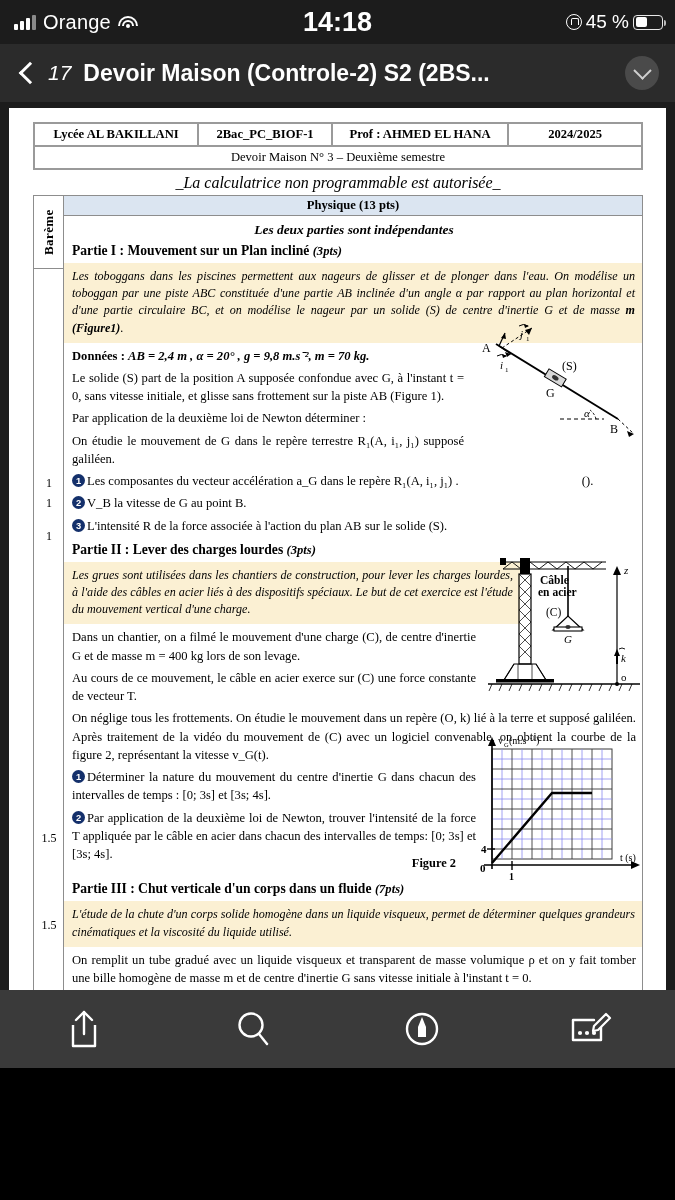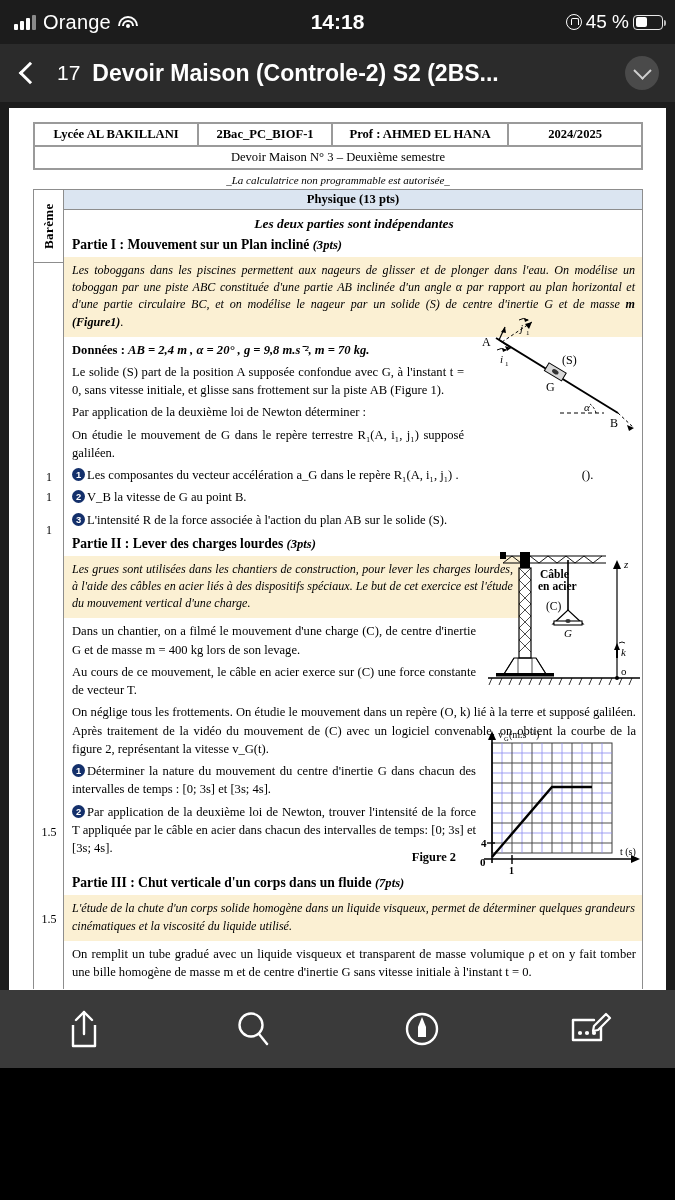--- a/index.html
+++ b/index.html
@@ -24,60 +24,60 @@
   .sig i:nth-child(2) { height: 9px; }
   .sig i:nth-child(3) { height: 12px; }
   .sig i:nth-child(4) { height: 15px; background: #8a8a8a; }
   .carrier { font-size: 20px; letter-spacing: .2px; }
   .wifi { position: relative; width: 20px; height: 15px; }
   .wifi span { position: absolute; left: 50%; transform: translateX(-50%); border: 2.2px solid #fff; border-bottom: none;
                border-radius: 50% 50% 0 0 / 100% 100% 0 0; }
   .wifi span:nth-child(1) { width: 20px; height: 10px; bottom: 4px; }
   .wifi span:nth-child(2) { width: 12px; height: 6px; bottom: 4px; }
   .wifi span:nth-child(3) { width: 4px; height: 4px; bottom: 2px; border-radius: 50%; background: #fff; border: none; }
-  .sb-time { position: absolute; left: 0; right: 0; text-align: center; font-size: 21px; font-weight: 600; }
+  .sb-time { position: absolute; left: 0; right: 0; text-align: center; font-size: 27px; font-weight: 600; }
   .sb-right { margin-left: auto; margin-right: 12px; display: flex; align-items: center; gap: 4px; font-size: 19px; }
   .lockicon { width: 16px; height: 16px; border: 1.8px solid #fff; border-radius: 50%; position: relative; }
   .lockicon::after { content:""; position:absolute; left:4.5px; top:2.5px; width:6px; height:6px; border:1.6px solid #fff; border-radius:2px 2px 0 0; border-bottom:none;}
   .batt { width: 30px; height: 15px; border: 1.8px solid #e8e8e8; border-radius: 4px; position: relative; }
   .batt::after { content:""; position:absolute; right:-4px; top:4px; width:2.5px; height:6px; background:#bbb; border-radius:0 2px 2px 0;}
   .batt i { position: absolute; left: 1.5px; top: 1.5px; bottom: 1.5px; width: 40%; background: #fff; border-radius: 2px; display:block;}
 
   
   .navbar {
     height: 58px; background: #2b2b2b; color: #fff;
     display: flex; align-items: center; padding: 0 16px;
     font-family: "Liberation Sans", sans-serif;
   }
   .backchev { width: 22px; height: 22px; position: relative; flex: 0 0 auto; cursor: pointer; }
   .backchev::before {
     content:""; position:absolute; left:6px; top:3px; width:13px; height:13px;
     border-left:3px solid #fff; border-bottom:3px solid #fff; transform: rotate(45deg);
   }
-  .nav-index { font-size: 21px; margin-left: 19px; font-weight: 400; }
+  .nav-index { font-size: 21px; margin-left: 10px; font-weight: 400; font-style: italic; }
   .nav-title { font-size: 23px; font-weight: 700; margin-left: 12px; white-space: nowrap;
                overflow: hidden; max-width: 430px; }
   .nav-chev { margin-left: auto; width: 34px; height: 34px; border-radius: 50%; background: #4a4a4a;
               display:flex; align-items:center; justify-content:center; cursor:pointer; flex:0 0 auto;}
   .nav-chev::before { content:""; width:11px; height:11px; border-right:2.6px solid #d0d0d0;
                       border-bottom:2.6px solid #d0d0d0; transform: rotate(45deg) translate(-2px,-2px); }
 
   
   .scrollarea { position:absolute; top:102px; left:0; right:0; bottom:0; background:#1c1c1c; overflow:hidden; }
   .pdfpage { position:absolute; left:9px; top:6px; width:657px; height:975px; background:#fff; }
   .pdfpage2 { position:absolute; left:9px; top:995px; width:657px; height:200px; background:#fff; }
 
   .docbody { position:absolute; left:24px; top:14px; width:610px; color:#000; }
 
   
   table.hdr { width: 100%; border-collapse: collapse; font-size: 12.6px; }
   table.hdr td { border: 2px solid #9a9a9a; text-align: center; font-weight: 700; padding: 3px 2px; font-family:"Liberation Serif", serif;}
   .hdrsub { width:100%; border:2px solid #9a9a9a; border-top:none; text-align:center; font-weight:400;
             font-size:12.6px; padding:3px 0; }
-  .calcnote { text-align:center; font-style:italic; font-size:11px; padding:4px 0 3px; }
+  .calcnote { text-align:center; font-style:italic; font-size:16px; padding:4px 0 3px; }
 
   
   .maingrid { display:flex; border:1.4px solid #8d8d8d; border-bottom:none; }
   .bareme { width:30px; border-right:1.4px solid #8d8d8d; position:relative; flex:0 0 30px; }
   .bareme-label {
     position:absolute; top:6px; left:0; width:30px; height:60px;
     display:flex; align-items:center; justify-content:center;
     writing-mode: vertical-rl; transform: rotate(180deg);
     font-weight:700; font-size:13px; letter-spacing:.4px;
   }

